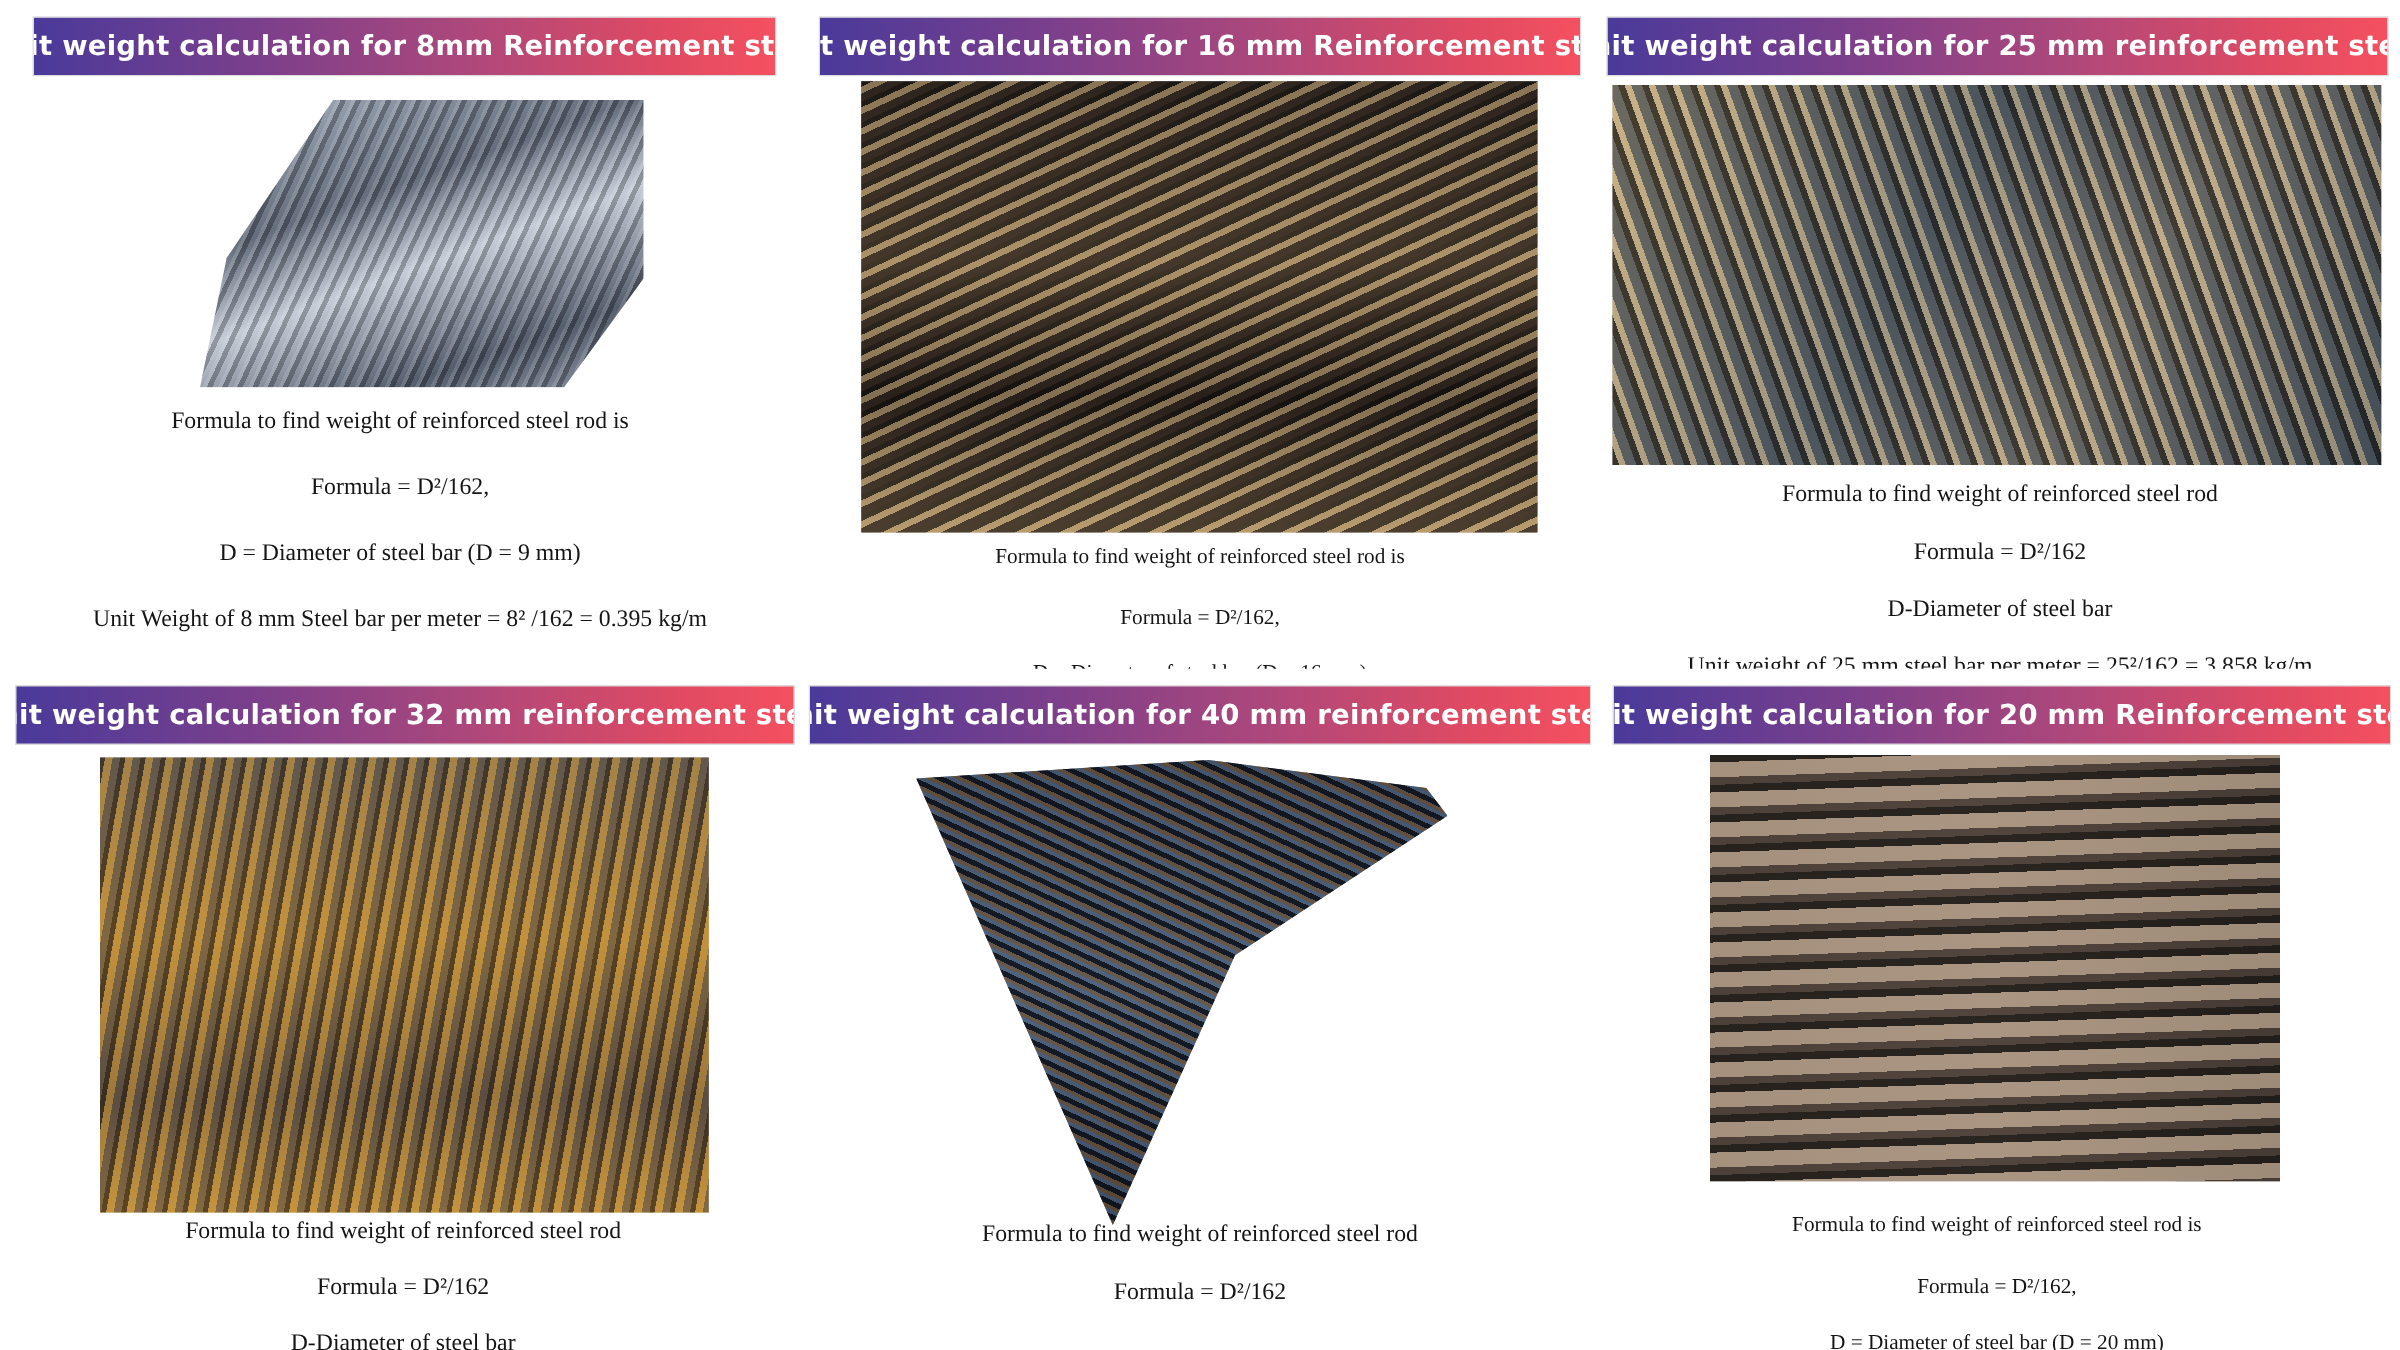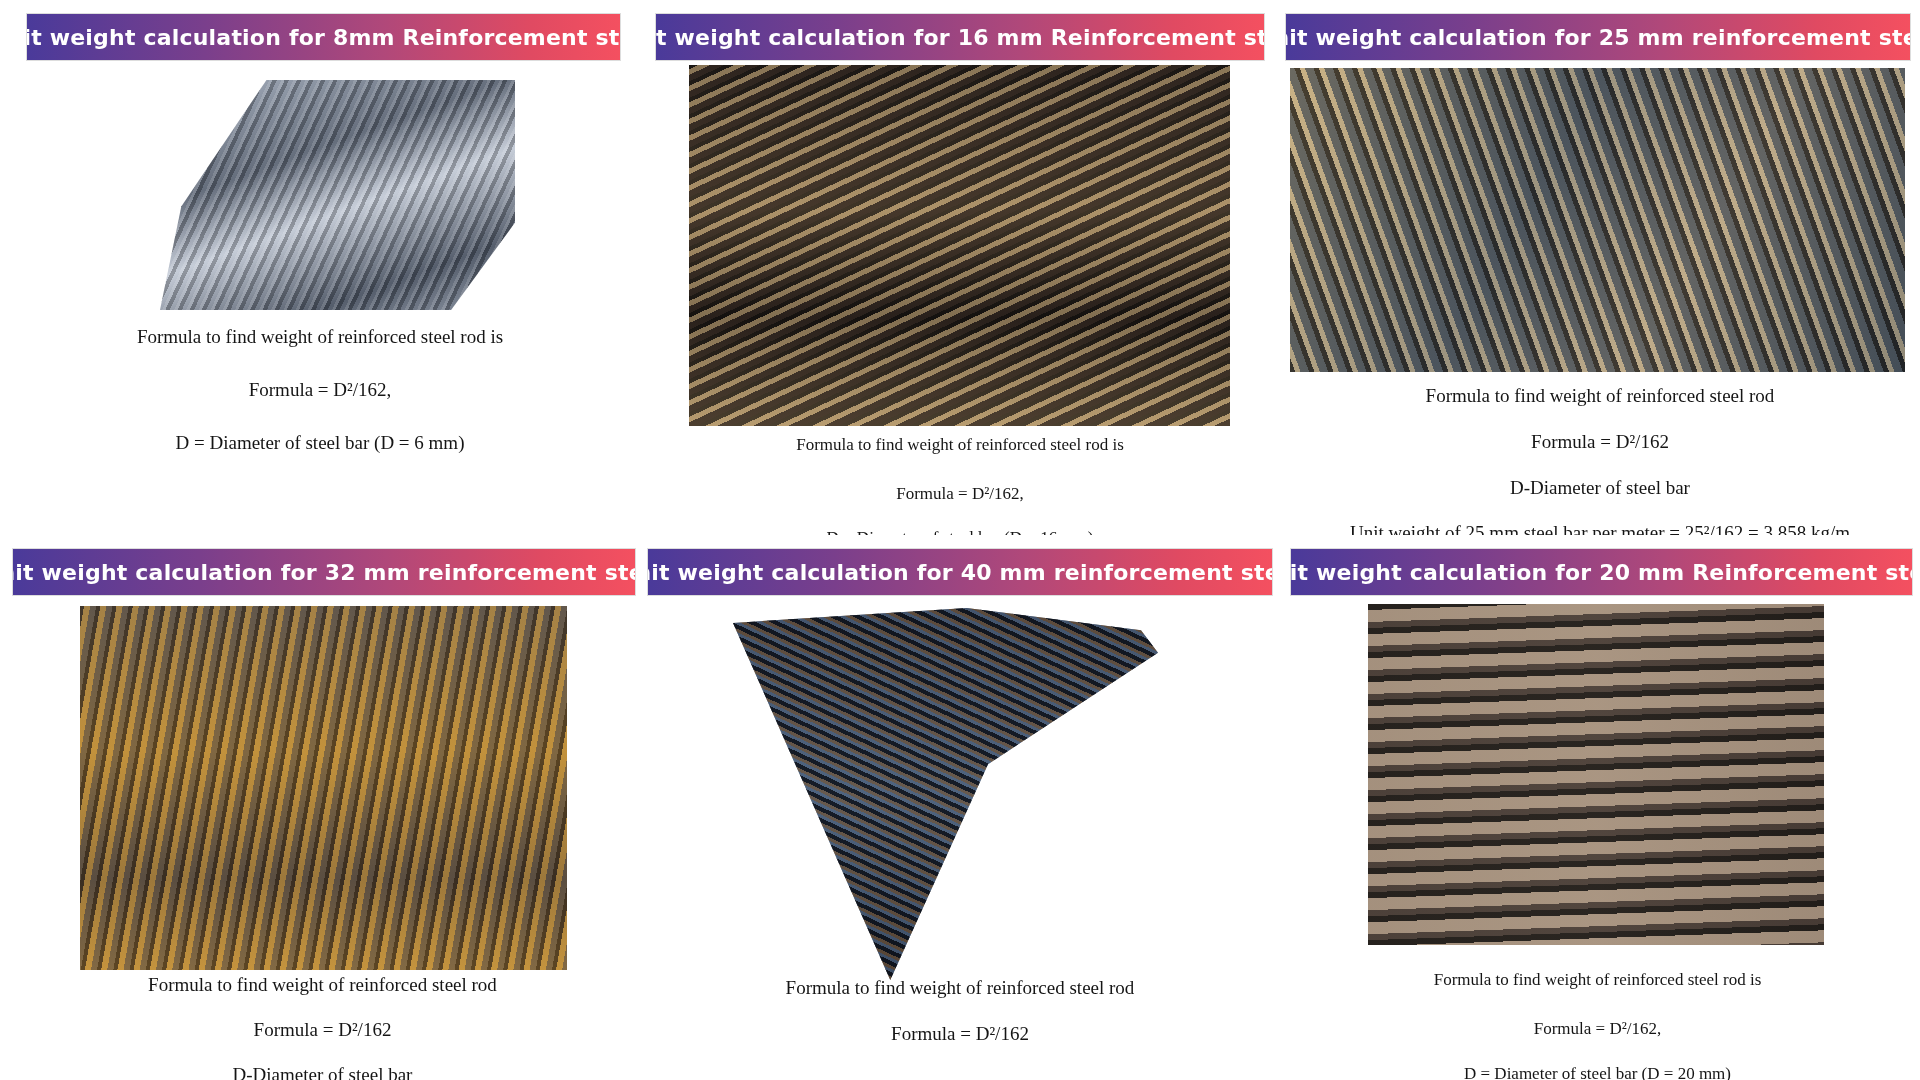--- a/index.html
+++ b/index.html
@@ -61,21 +61,22 @@
   }
 </style>
 </head>
 <body>
 
 <div class="panel" style="left:0;top:0;width:640px;height:535px;">
   <div class="hdr" style="left:26px;top:13px;width:595px;height:48px;">Unit weight calculation for 8mm Reinforcement steel</div>
   <div class="img rebar-gray" style="left:160px;top:80px;width:355px;height:230px;clip-path:polygon(30% 0,100% 0,100% 62%,82% 100%,0 100%,6% 55%);"></div>
   <div class="line" style="top:326px;">Formula to find weight of reinforced steel rod is</div>
   <div class="line" style="top:379px;">Formula = D²/162,</div>
-  <div class="line" style="top:432px;">D = Diameter of steel bar (D = 6 mm)</div>
+  <div class="line" style="top:432px;">D = Diameter of steel bar (D = 9 mm)</div>
+  <div class="line" style="top:485px;">Unit Weight of 8 mm Steel bar per meter =  8² /162 =  0.395 kg/m</div>
 </div>
 
 <div class="panel" style="left:640px;top:0;width:640px;height:535px;">
   <div class="hdr" style="left:15px;top:13px;width:610px;height:48px;">Unit weight calculation for 16 mm Reinforcement steel</div>
   <div class="img rebar-brown" style="left:49px;top:65px;width:541px;height:361px;"></div>
   <div class="line small" style="top:435px;">Formula to find weight of reinforced steel rod is</div>
   <div class="line small" style="top:484px;">Formula = D²/162,</div>
   <div class="line small" style="top:528px;">D = Diameter of steel bar (D = 16 mm)</div>
 </div>
 

